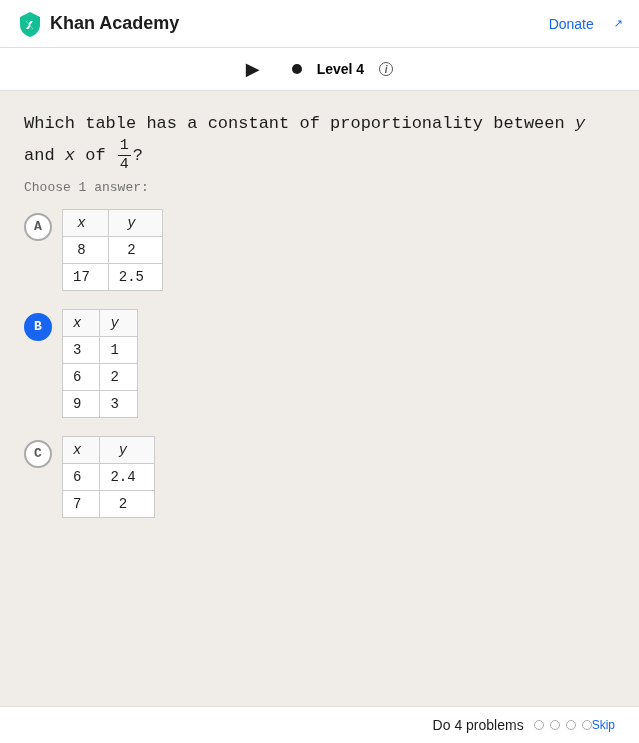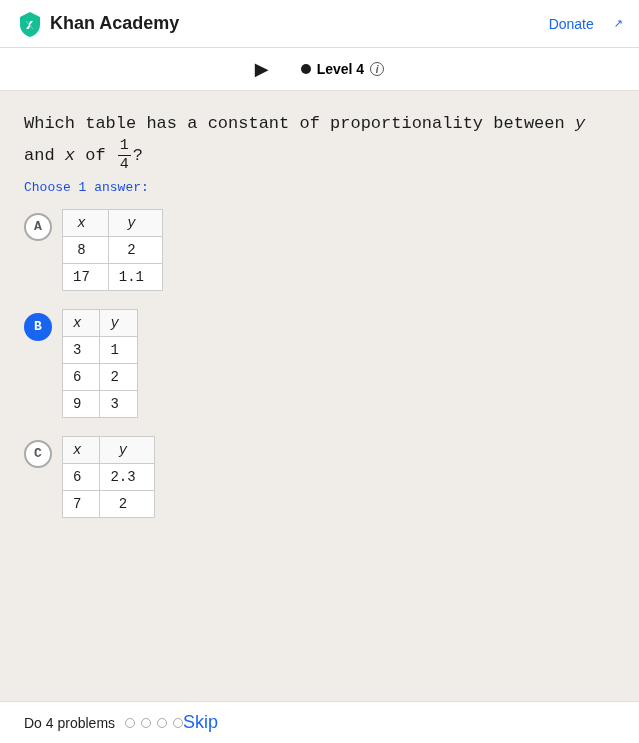--- a/index.html
+++ b/index.html
@@ -75,21 +75,21 @@
       background: #1c1c1c;
       border-radius: 50%;
     }
     .divider-arrow {
       font-size: 18px;
       color: #1c1c1c;
     }
     .level-item {
       display: flex;
       align-items: center;
-      gap: 6px;
+      gap: 15px;
     }
     .level-dot {
       width: 10px;
       height: 10px;
       background: #1c1c1c;
       border-radius: 50%;
     }
     .info-icon {
       width: 14px;
       height: 14px;
@@ -130,21 +130,21 @@
       padding: 0 2px;
       line-height: 1.2;
     }
     .fraction-den {
       font-size: 15px;
       padding: 0 2px;
       line-height: 1.2;
     }
     .choose-label {
       font-size: 13px;
-      color: #1d4ed8;
+      color: #737373;
       margin-bottom: 14px;
     }
 
     
     .answer-option {
       display: flex;
       align-items: flex-start;
       margin-bottom: 18px;
       gap: 10px;
     }
@@ -189,21 +189,21 @@
     
     .bottom-bar {
       position: fixed;
       bottom: 0;
       left: 0;
       width: 639px;
       background: #fff;
       border-top: 1px solid #e0ddd8;
       display: flex;
       align-items: center;
-      justify-content: flex-start;
+      justify-content: flex-end;
       padding: 10px 24px;
     }
     .do-problems {
       display: flex;
       align-items: center;
       gap: 10px;
       font-size: 14px;
       color: #1c1c1c;
     }
     .progress-dots {
@@ -211,21 +211,21 @@
       gap: 6px;
     }
     .pdot {
       width: 10px;
       height: 10px;
       border-radius: 50%;
       border: 1.5px solid #aaa;
       background: transparent;
     }
     .skip-btn {
-      font-size: 18px;
+      font-size: 12px;
       color: #1865f2;
       background: none;
       border: none;
       cursor: pointer;
     }
   </style>
 </head>
 <body>
 
 <div class="header">
@@ -271,21 +271,21 @@
           <th><em>y</em></th>
         </tr>
       </thead>
       <tbody>
         <tr>
           <td>8</td>
           <td>2</td>
         </tr>
         <tr>
           <td>17</td>
-          <td>1.1</td>
+          <td>2.5</td>
         </tr>
       </tbody>
     </table>
   </div>
 
   <div class="answer-option">
     <div class="option-bubble selected">B</div>
     <table class="option-table">
       <thead>
         <tr>
@@ -315,21 +315,21 @@
     <table class="option-table">
       <thead>
         <tr>
           <th><em>x</em></th>
           <th><em>y</em></th>
         </tr>
       </thead>
       <tbody>
         <tr>
           <td>6</td>
-          <td>2.3</td>
+          <td>2.4</td>
         </tr>
         <tr>
           <td>7</td>
           <td>2</td>
         </tr>
       </tbody>
     </table>
   </div>
 
 </div>

